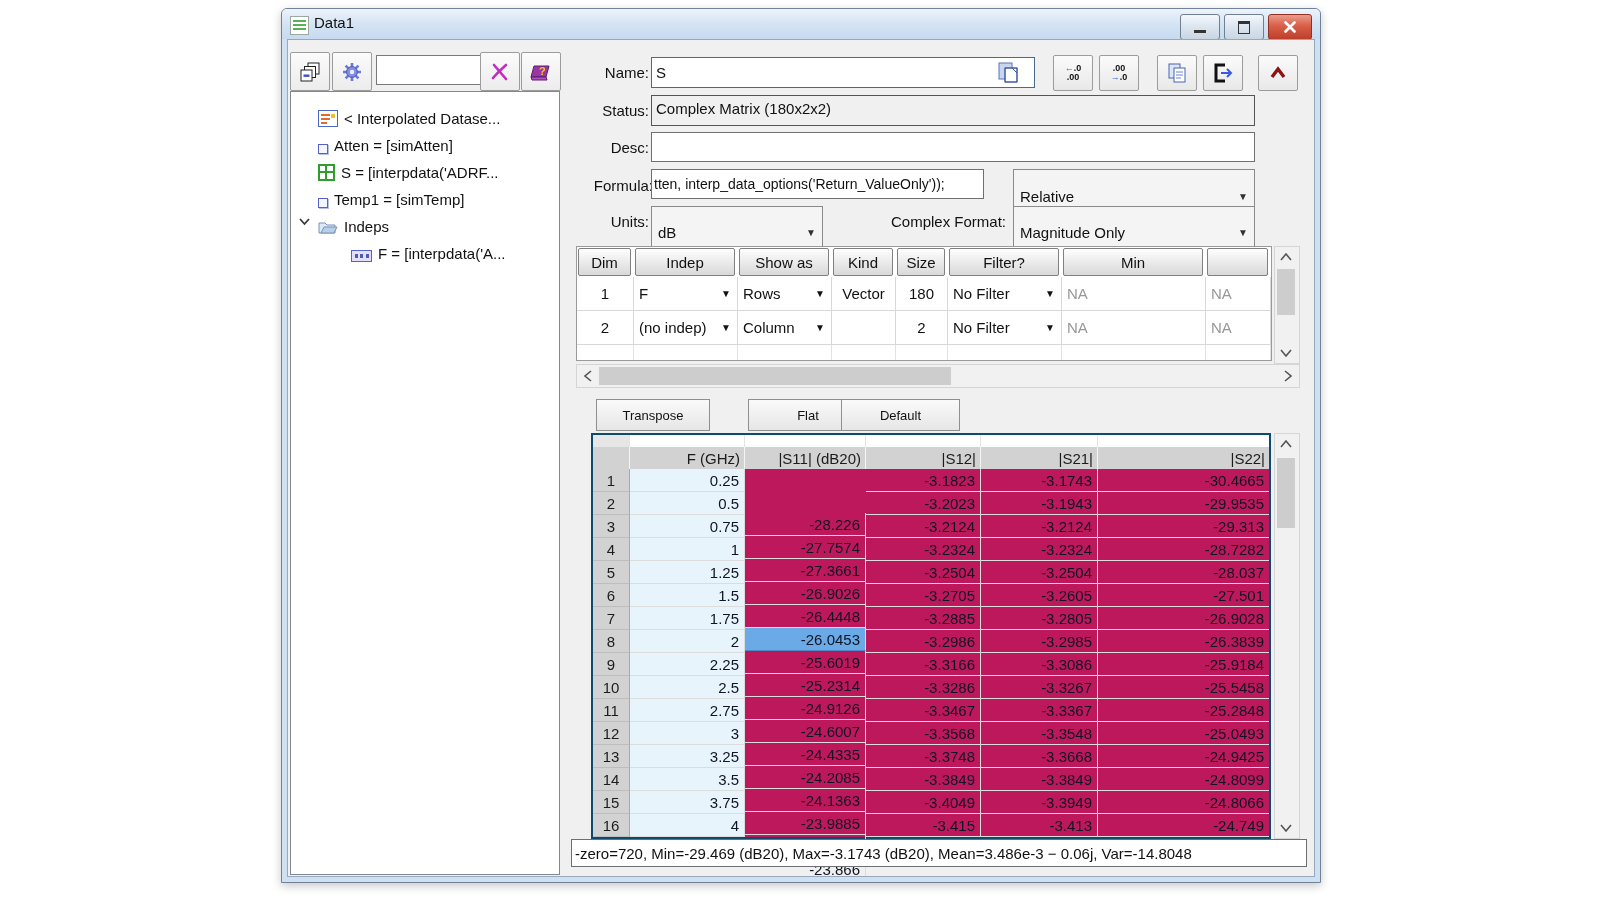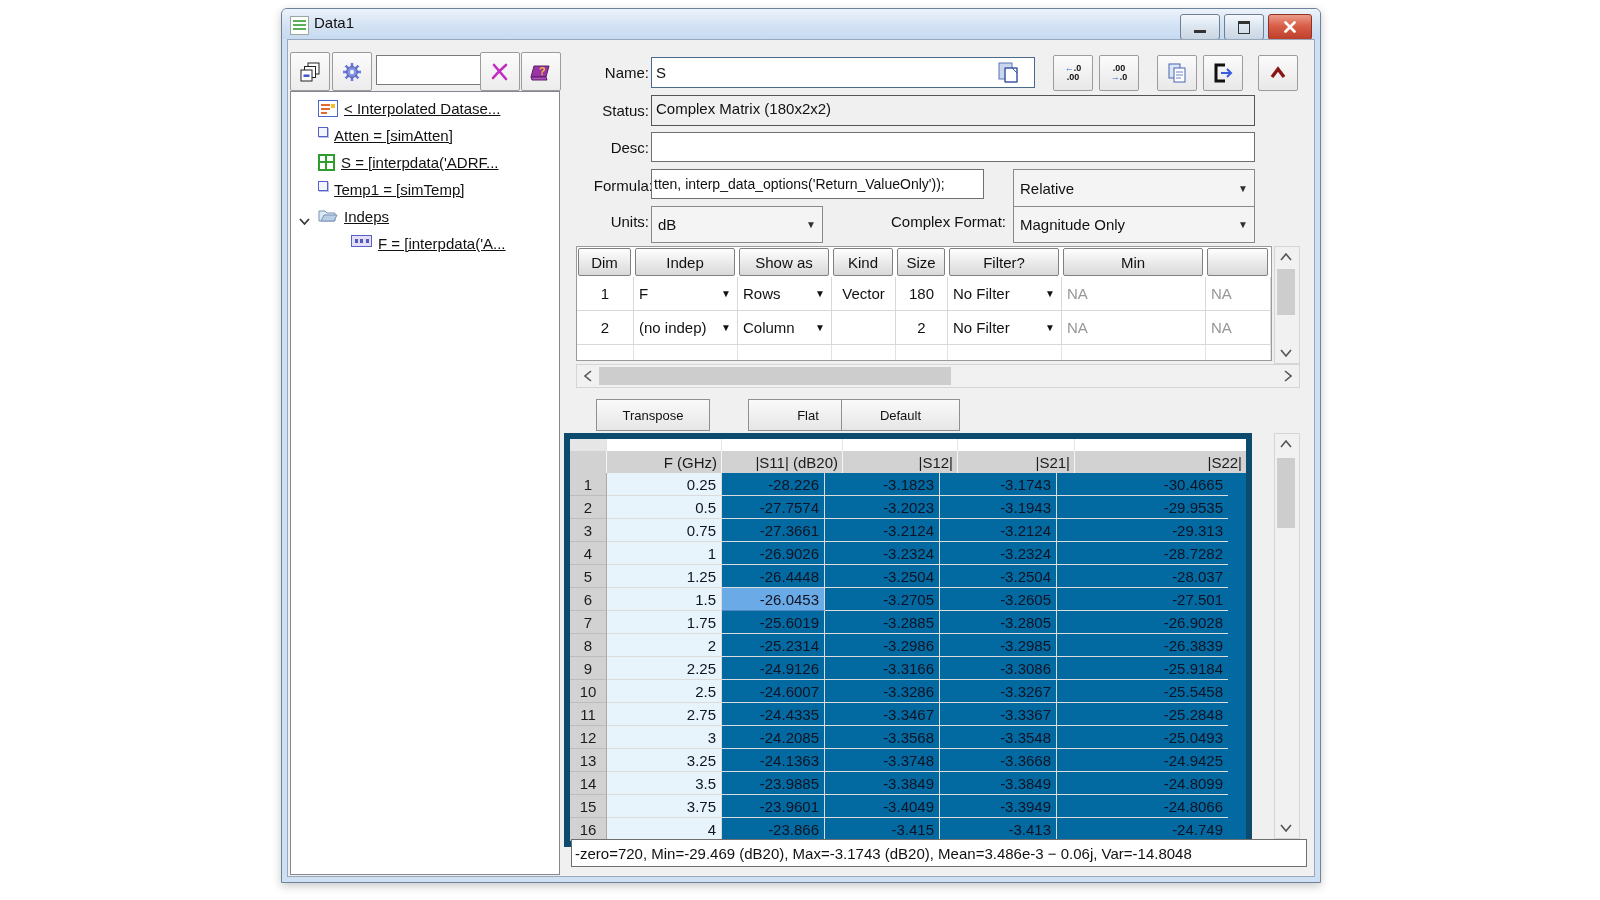--- a/index.html
+++ b/index.html
@@ -19,42 +19,42 @@
     background:linear-gradient(#f4f8fc,#dde7f1 45%,#c9d5e2);display:flex;align-items:center;justify-content:center;}
   .wbtn.close{width:42px;background:linear-gradient(#eb9c8c,#d95f48 45%,#bc3f2c);border-color:#93301f;}
   .content{position:absolute;left:5px;top:30px;right:5px;bottom:5px;background:#f0f0f0;border:1px solid #98a8bc;overflow:hidden;}
 
   
   .tbtn{position:absolute;width:38px;height:37px;background:linear-gradient(#fbfbfb,#ececec);
     border:1px solid #9c9c9c;border-radius:2px;display:flex;align-items:center;justify-content:center;}
   .tb1{left:2px;top:12px}.tb2{left:44px;top:12px}.tbx{left:192px;top:12px}.tbh{left:233px;top:12px}
   .tsearch{position:absolute;left:88px;top:15px;width:97px;height:28px;border:1px solid #7a7a7a;background:#fff;font-size:14px;padding:0 4px;}
   .treepanel{position:absolute;left:2px;top:51px;width:268px;height:782px;background:#fff;border:1px solid #828790;overflow:hidden;}
-  .titem{position:relative;height:27px;display:flex;align-items:flex-start;font-size:15px;color:#111;white-space:nowrap;text-decoration:underline;}
+  .titem{position:relative;height:27px;display:flex;align-items:flex-end;font-size:15px;color:#111;white-space:nowrap;}
   .titem .lbl{margin-left:6px;}
   .ticon{display:inline-flex;align-items:center;justify-content:center;}
   .pad1{padding-left:27px}.pad2{padding-left:60px}
   .chev{position:absolute;left:6px;top:6px;}
 
   
   .ic-dataset{width:18px;height:15px;background:#fff;border:1px solid #4a66c8;position:relative;}
   .ic-dataset i{position:absolute;left:2px;height:2px;background:#e06a30;width:9px;}
   .ic-dataset em{position:absolute;right:2px;width:4px;height:4px;background:#f0c030;}
   .ic-scalar{width:8px;height:8px;background:#f4f6ff;border:1px solid #5560c8;box-shadow:1px 1px 0 #b8c0e8;}
   .ic-matrix{width:13px;height:13px;background:#fff;border:2px solid #2f9e2f;position:relative;}
   .ic-matrix i{position:absolute;background:#2f9e2f;}
   .ic-vector{width:19px;height:10px;background:#e4def8;border:1px solid #5560c8;display:flex;align-items:center;justify-content:space-evenly;}
   .ic-vector i{width:3px;height:4px;background:#4d5ac0;}
 
   
   .flabel{position:absolute;width:121px;text-align:right;font-size:15px;color:#111;}
   .ifield{position:absolute;background:#fff;border:1px solid #707070;font-size:15px;padding:0 4px;color:#111;}
   .rofield{position:absolute;background:#f0f0f0;border:1px solid #555;font-size:15px;padding:4px 4px 0 4px;color:#111;}
   .dropdown{position:absolute;background:#f4f4f4;border:1px solid #8a8a8a;font-size:15px;color:#111;
-    display:flex;align-items:center;justify-content:space-between;padding:4px 6px;}
+    display:flex;align-items:center;justify-content:space-between;padding:12px 6px;}
   .dropdown .dar{font-size:10px;color:#303030;}
   .sbtn{position:absolute;width:38px;height:34px;top:15px;background:linear-gradient(#fbfbfb,#e8e8e8);
     border:1px solid #9c9c9c;border-radius:2px;display:flex;align-items:center;justify-content:center;}
   .dectxt{font-size:9px;line-height:9px;font-weight:bold;color:#111;text-align:center;}
   .dectxt .arr{color:#2a6adf;}
   .paste-ic{position:absolute;left:708px;top:21px;}
 
   
   .dimwrap{position:absolute;left:288px;top:206px;width:694px;background:#fff;border:1px solid #9a9a9a;}
   .dimrow{display:flex;}
@@ -77,32 +77,32 @@
   .hscroll{position:absolute;height:22px;background:#f1f1f1;border:1px solid #d5d5d5;display:flex;align-items:center;}
   .sb-arrow{width:22px;height:22px;display:flex;align-items:center;justify-content:center;flex:0 0 auto;}
   .vscroll .sb-arrow{width:22px;height:20px;}
   .sb-thumbv{position:absolute;left:2px;width:18px;background:#cdcdcd;}
   .sb-thumbh{height:18px;background:#cdcdcd;}
 
   .pushbtn{position:absolute;height:30px;background:linear-gradient(#fafafa,#e6e6e6);
     border:1px solid #8f8f8f;font-size:13px;color:#111;display:flex;align-items:center;justify-content:center;}
 
   
-  .datawrap{position:absolute;left:276px;top:393px;width:676px;background:#0369a1;border:6px solid #0c4a6e;}
+  .datawrap{position:absolute;left:303px;top:393px;width:676px;background:#be185d;border:2px solid #0c4a6e;}
   .dstrip{height:12px;display:flex;background:#fff;}
   .dstrip .cell{border-right:1px solid #e4e4e4;height:12px;}
   .dhead{display:flex;height:22px;background:#d2d2d2;}
   .dhead .cell{border-right:1px solid #f5f5f5;display:flex;align-items:center;justify-content:flex-end;
     padding-right:4px;font-size:15px;color:#1c1c1c;}
   .drow{display:flex;height:23px;}
   .dcell{box-sizing:border-box;height:23px;display:flex;align-items:center;justify-content:flex-end;
     padding-right:5px;font-size:15px;color:#101424;border-right:1px solid #dcdcdc;border-bottom:1px solid #dcdcdc;}
   .c0{width:37px;background:#d2d2d2;justify-content:center;padding-right:0;border-right:1px solid #a8a8a8;border-bottom:1px solid #bdbdbd;color:#1c1c1c;}
   .c1{width:115px;background:#e8f4fc;}
-  .c2{width:103px;}.c3{width:115px;}.c4{width:117px;}.c5{width:171px;border-right:none;}
+  .c2{width:121px;margin-top:44px;}.c3{width:115px;}.c4{width:117px;}.c5{width:171px;border-right:none;}
   .dcell.sel{background:#6aaae6;border-bottom:1px solid #4d86c0;}
 
   .statusbar{position:absolute;left:283px;top:799px;width:731px;height:26px;background:#fff;border:1px solid #6f6f6f;
     font-size:15px;color:#111;display:flex;align-items:center;padding-left:3px;white-space:nowrap;overflow:hidden;}
 </style>
 </head>
 <body>
 
 <div class="canvas">
  <div class="window">

